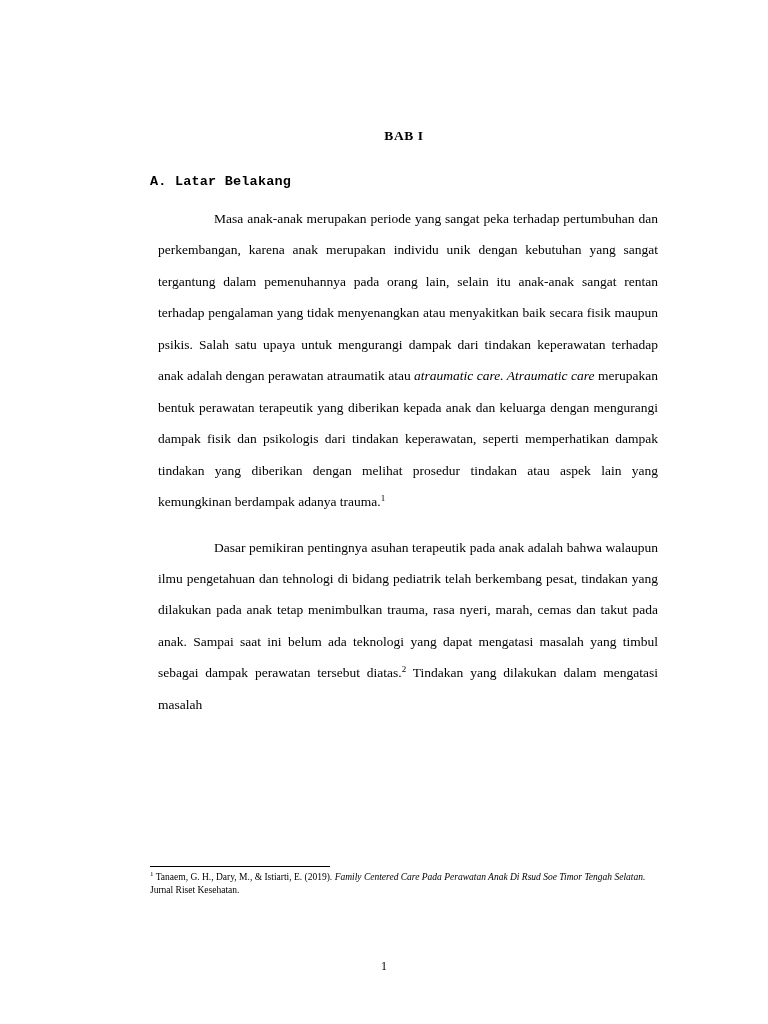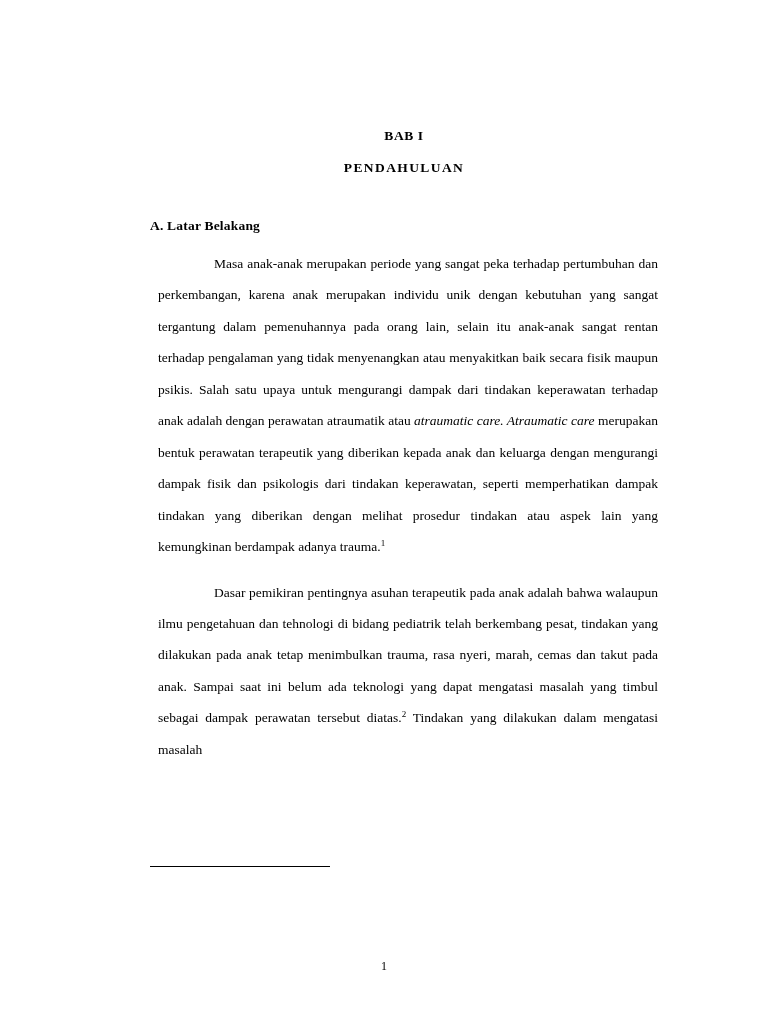--- a/index.html
+++ b/index.html
@@ -27,23 +27,24 @@
     letter-spacing: 0.6px;
     margin: 0;
   }
   .chapter-heading.second {
     margin-top: 16px;
     letter-spacing: 1.4px;
   }
   .section-title {
     font-weight: bold;
     font-size: 13.5px;
-    margin-top: 42px;
+    margin-top: 30px;
     margin-bottom: 0;
     letter-spacing: 0.2px;
+    font-family: Liberation Mono, monospace;
   }
   .para {
     text-align: justify;
     font-size: 13.5px;
     line-height: 2.33;
     margin: 14px 0 0 8px;
     text-indent: 56px;
     hyphens: none;
   }
   .para em {
@@ -86,26 +87,26 @@
     text-align: center;
     font-size: 12px;
   }
 </style>
 </head>
 <body>
 
 <div class="page">
 
   <div class="chapter-heading">BAB I</div>
-  <div class="chapter-heading second">PENDAHULUAN</div>
 
   <div class="section-title">A. Latar Belakang</div>
 
   <p class="para"><span>Masa anak-anak merupakan periode yang sangat peka terhadap pertumbuhan dan perkembangan, karena anak merupakan individu unik dengan kebutuhan yang sangat tergantung dalam pemenuhannya pada orang lain, selain itu anak-anak sangat rentan terhadap pengalaman yang tidak menyenangkan atau menyakitkan baik secara fisik maupun psikis. Salah satu upaya untuk mengurangi dampak dari tindakan keperawatan terhadap anak adalah dengan perawatan atraumatik atau </span><em>atraumatic care. Atraumatic care</em><span> merupakan bentuk perawatan terapeutik yang diberikan kepada anak dan keluarga dengan mengurangi dampak fisik dan psikologis dari tindakan keperawatan, seperti memperhatikan dampak tindakan yang diberikan dengan melihat prosedur tindakan atau aspek lain yang kemungkinan berdampak adanya trauma.</span><sup>1</sup></p>
   <p class="para"><span>Dasar pemikiran pentingnya asuhan terapeutik pada anak adalah bahwa walaupun ilmu pengetahuan dan tehnologi di bidang pediatrik telah berkembang pesat, tindakan yang dilakukan pada anak tetap menimbulkan trauma, rasa nyeri, marah, cemas dan takut pada anak. Sampai saat ini belum ada teknologi yang dapat mengatasi masalah yang timbul sebagai dampak perawatan tersebut diatas.</span><sup>2</sup><span> Tindakan yang dilakukan dalam mengatasi masalah</span></p>
 
   <div class="footnote-area">
     <div class="footnote-rule"></div>
+    <p class="footnote"><sup>1</sup><span> Tanaem, G. H., Dary, M., &amp; Istiarti, E. (2019). </span><em>Family Centered Care Pada Perawatan Anak Di Rsud Soe Timor Tengah Selatan.</em><span> Jurnal Riset Kesehatan.</span></p>
   </div>
 
   <div class="page-number">1</div>
 
 </div>
 
 </body></html>

